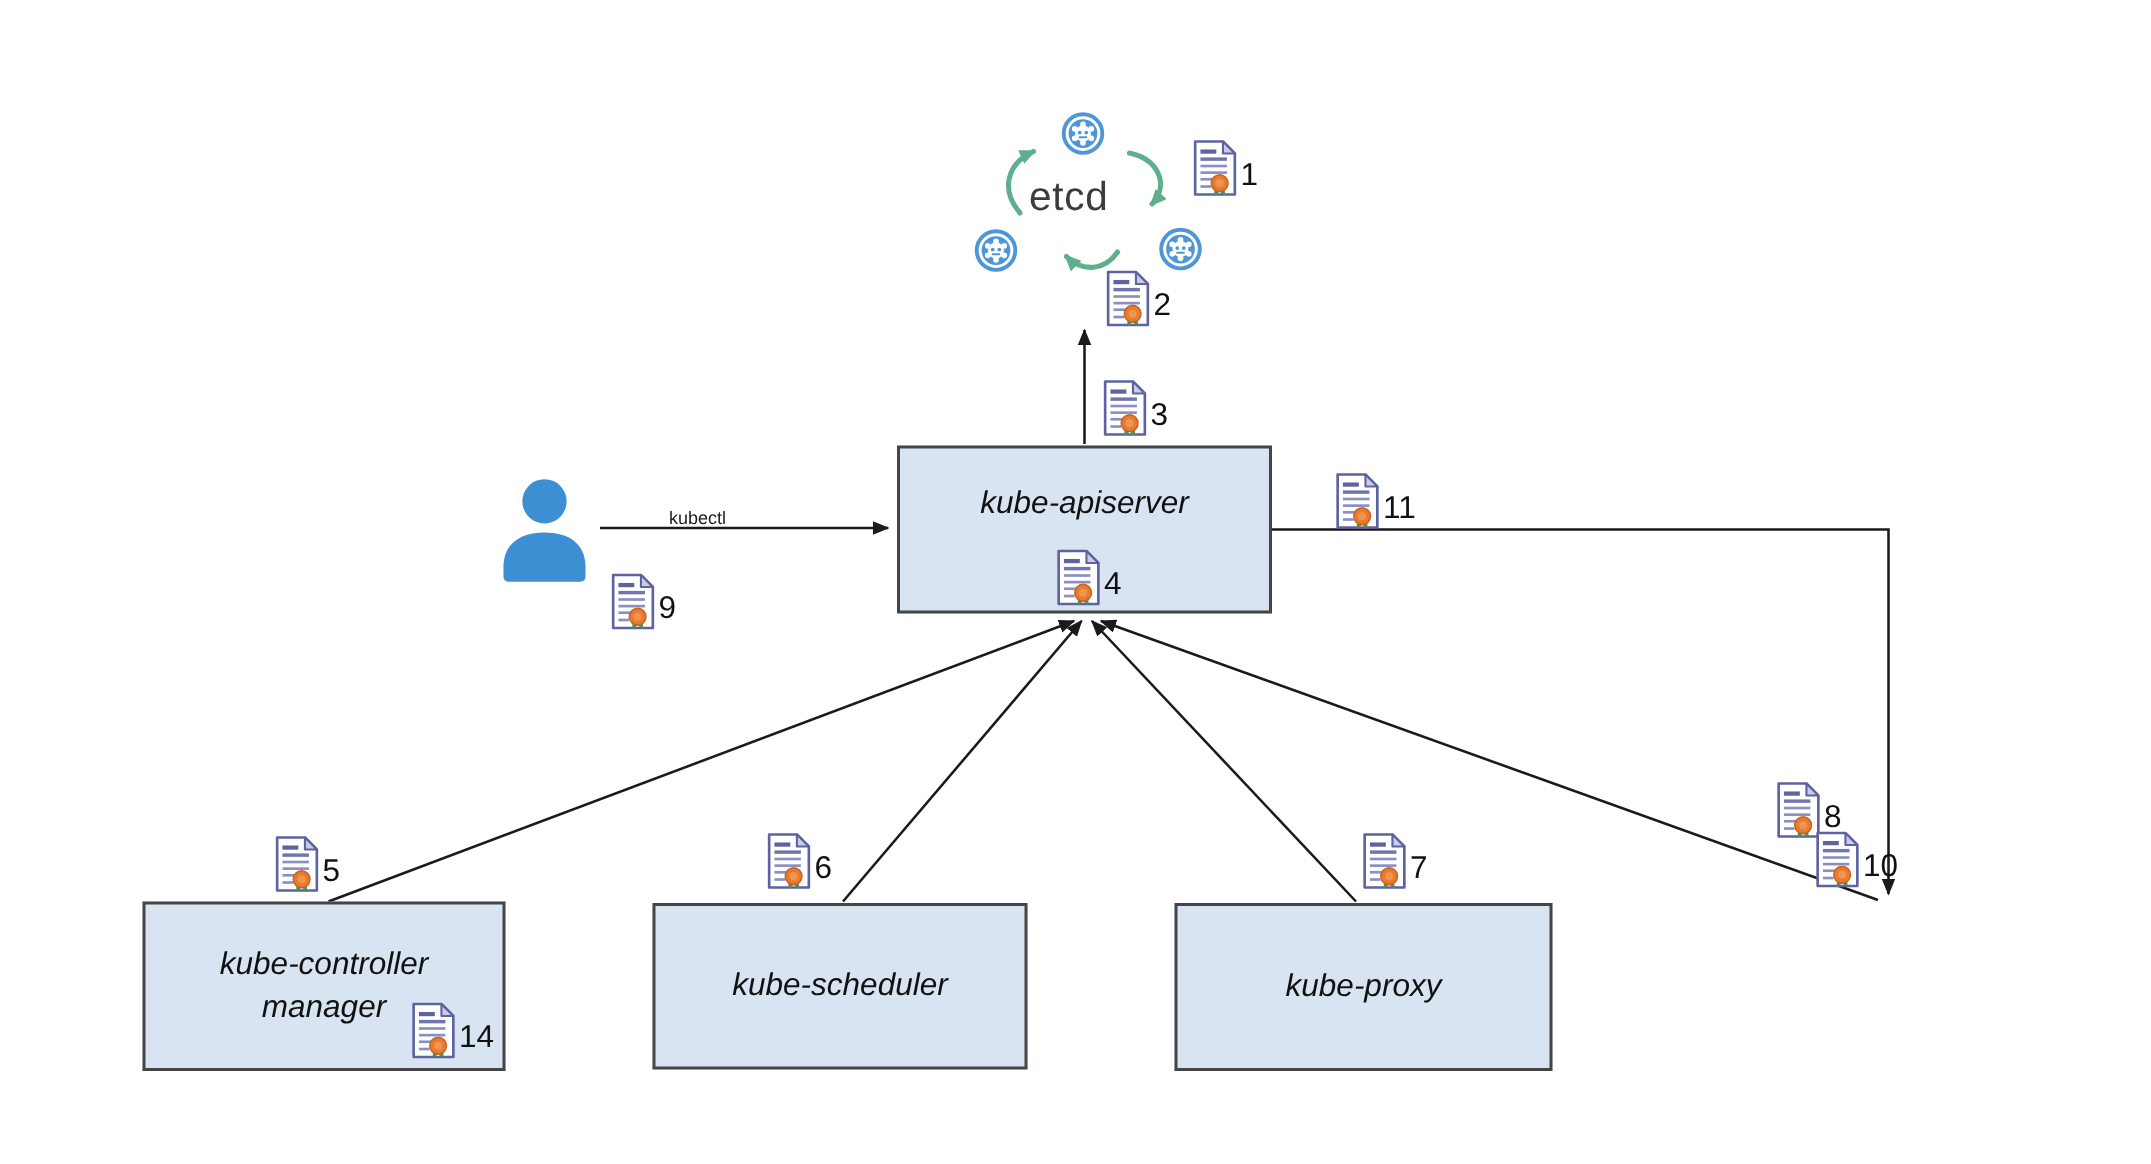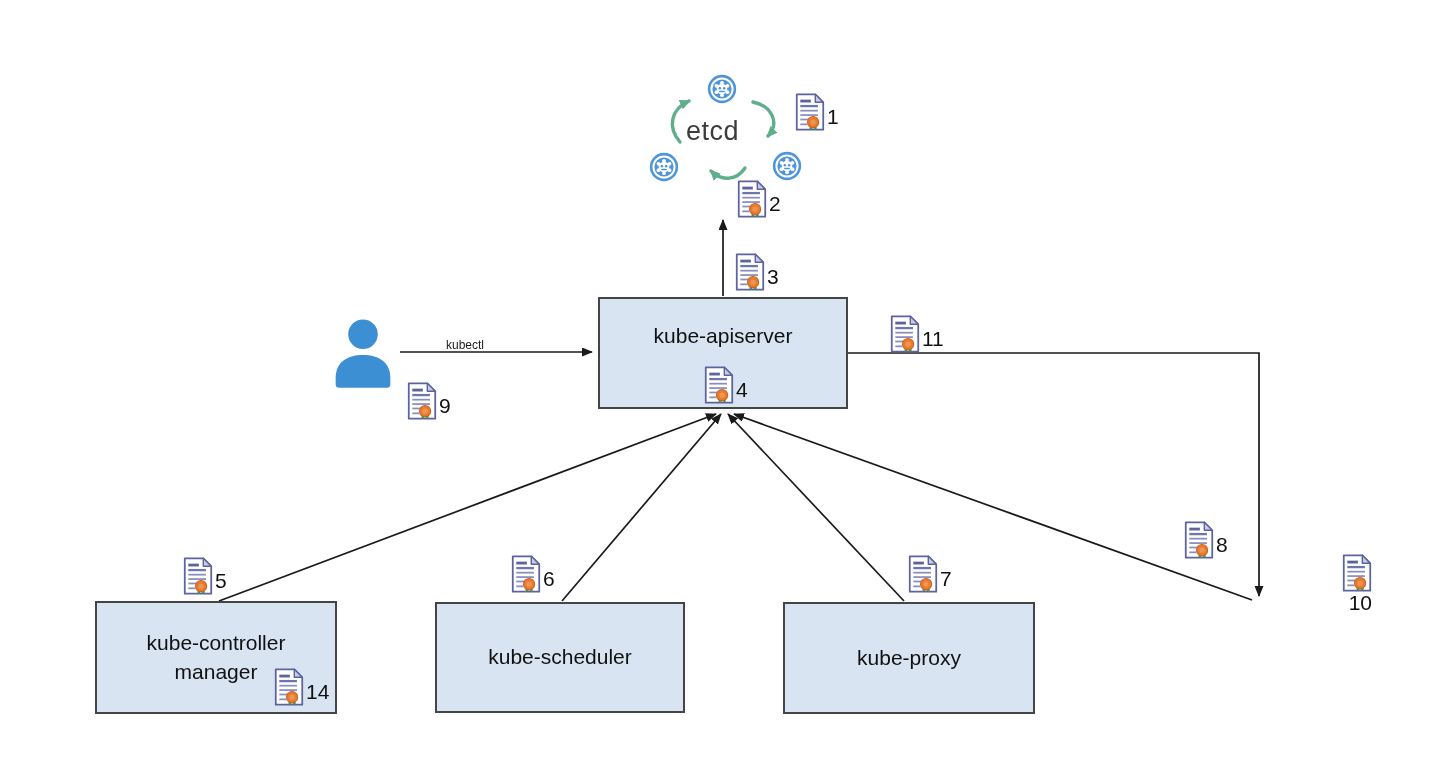--- a/index.html
+++ b/index.html
@@ -26,20 +26,21 @@
     background: #d8e4f1;
     border: 2px solid #454545;
     display: flex;
     flex-direction: column;
     align-items: center;
     justify-content: center;
     font-size: 21px;
     color: #111111;
     text-align: center;
     line-height: 1.35;
+    font-style: italic;
   }
 
   .box-apiserver  { left: 598px;  top: 297px; width: 250px; height: 112px; }
   .box-controller { left: 95px;   top: 601px; width: 242px; height: 113px; }
   .box-scheduler  { left: 435px;  top: 602px; width: 250px; height: 111px; }
   .box-proxy      { left: 783px;  top: 602px; width: 252px; height: 112px; }
   .box-kubelet    { left: 1132px; top: 601px; width: 255px; height: 112px; }
 
   .box-apiserver .box-label { margin-bottom: 34px; }
 
@@ -76,21 +77,21 @@
 
   .c1  { left: 795px;  top: 93px;  }
   .c2  { left: 737px;  top: 180px; }
   .c3  { left: 735px;  top: 253px; }
   .c4  { left: 704px;  top: 366px; }
   .c5  { left: 183px;  top: 557px; }
   .c6  { left: 511px;  top: 555px; }
   .c7  { left: 908px;  top: 555px; }
   .c8  { left: 1184px; top: 521px; }
   .c9  { left: 407px;  top: 382px; }
-  .c10 { left: 1342px; top: 554px; flex-direction: column; }
+  .c10 { left: 1210px; top: 554px; }
   .c11 { left: 861px;  top: 315px; padding-left: 29px; }
   .c12 { left: 274px;  top: 668px; }
 
   .watermark {
     position: absolute;
     right: 8px;
     top: 742px;
     width: 420px;
     height: 30px;
     pointer-events: none;

